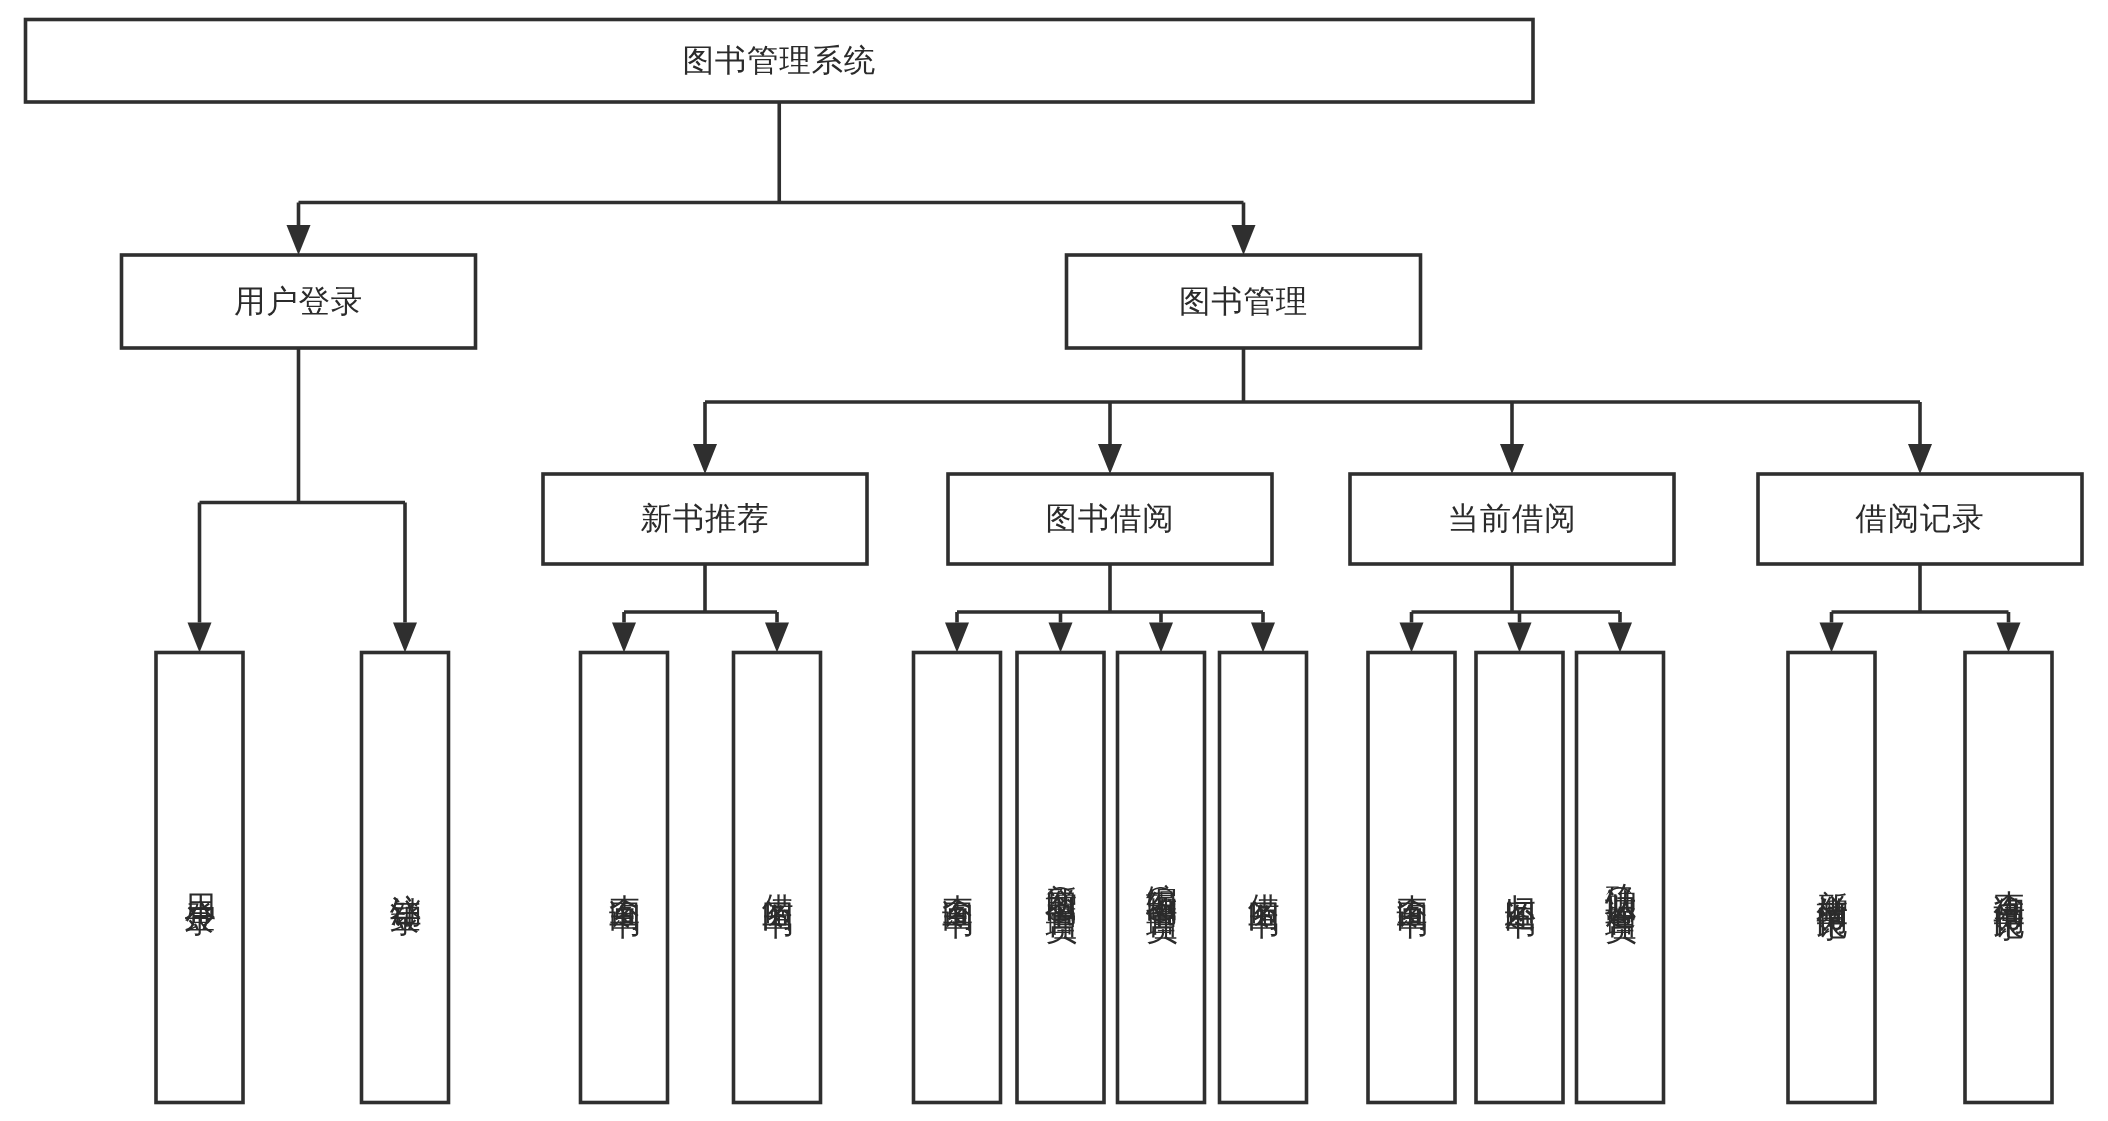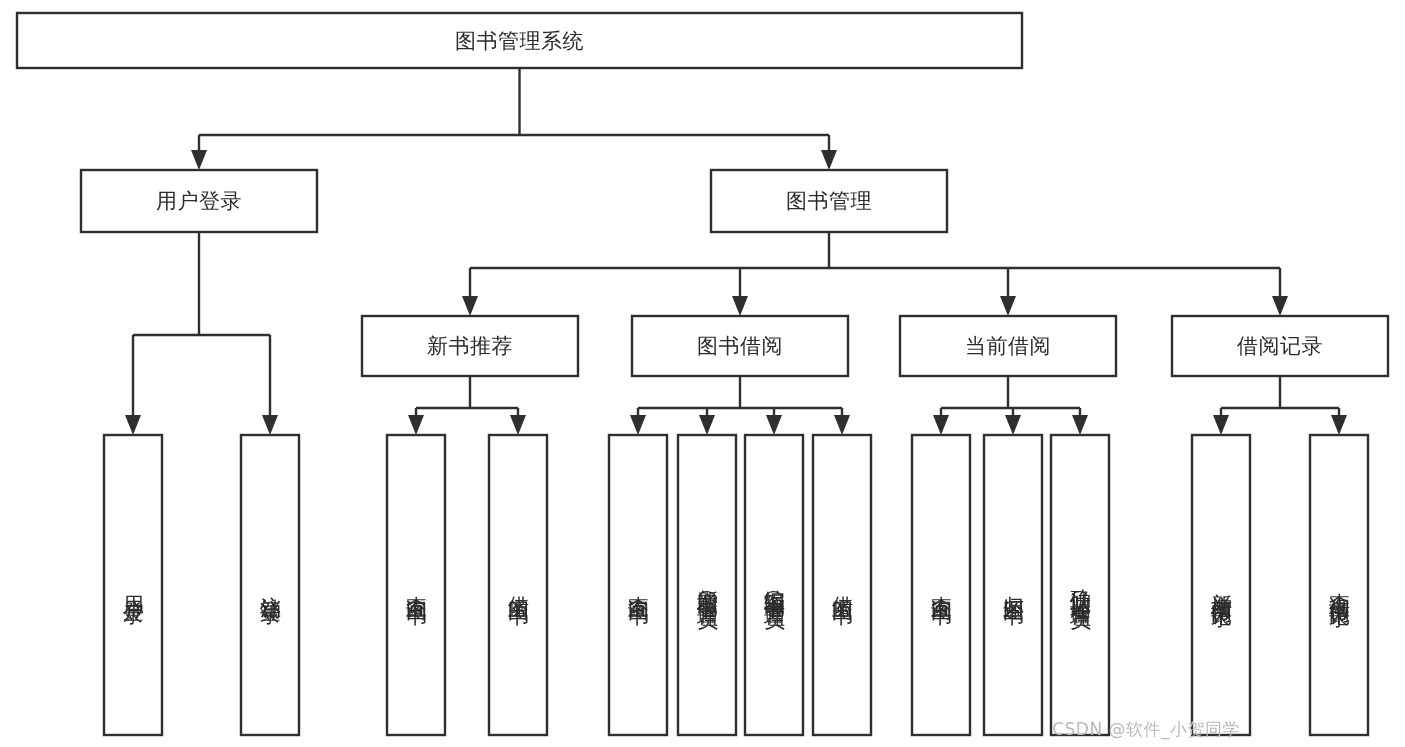--- a/index.html
+++ b/index.html
@@ -206,14 +206,13 @@
         <span style="font-size: 21px;">确认归还（管理员）</span>
       </div>
       <div class="leaf-label" style="left: 1194px; top: 441px; width: 54px; height: 288px; justify-content: center; align-items: center;">
         <span style="font-size: 21px;">新增借阅记录</span>
       </div>
       <div class="leaf-label" style="left: 1312px; top: 441px; width: 54px; height: 288px; justify-content: center; align-items: center;">
         <span style="font-size: 21px;">查询借阅记录</span>
       </div>
     </div>
 
-  <div id="watermark">CSDN @软件_小贺同学</div>
 </div>
 
 </body></html>

